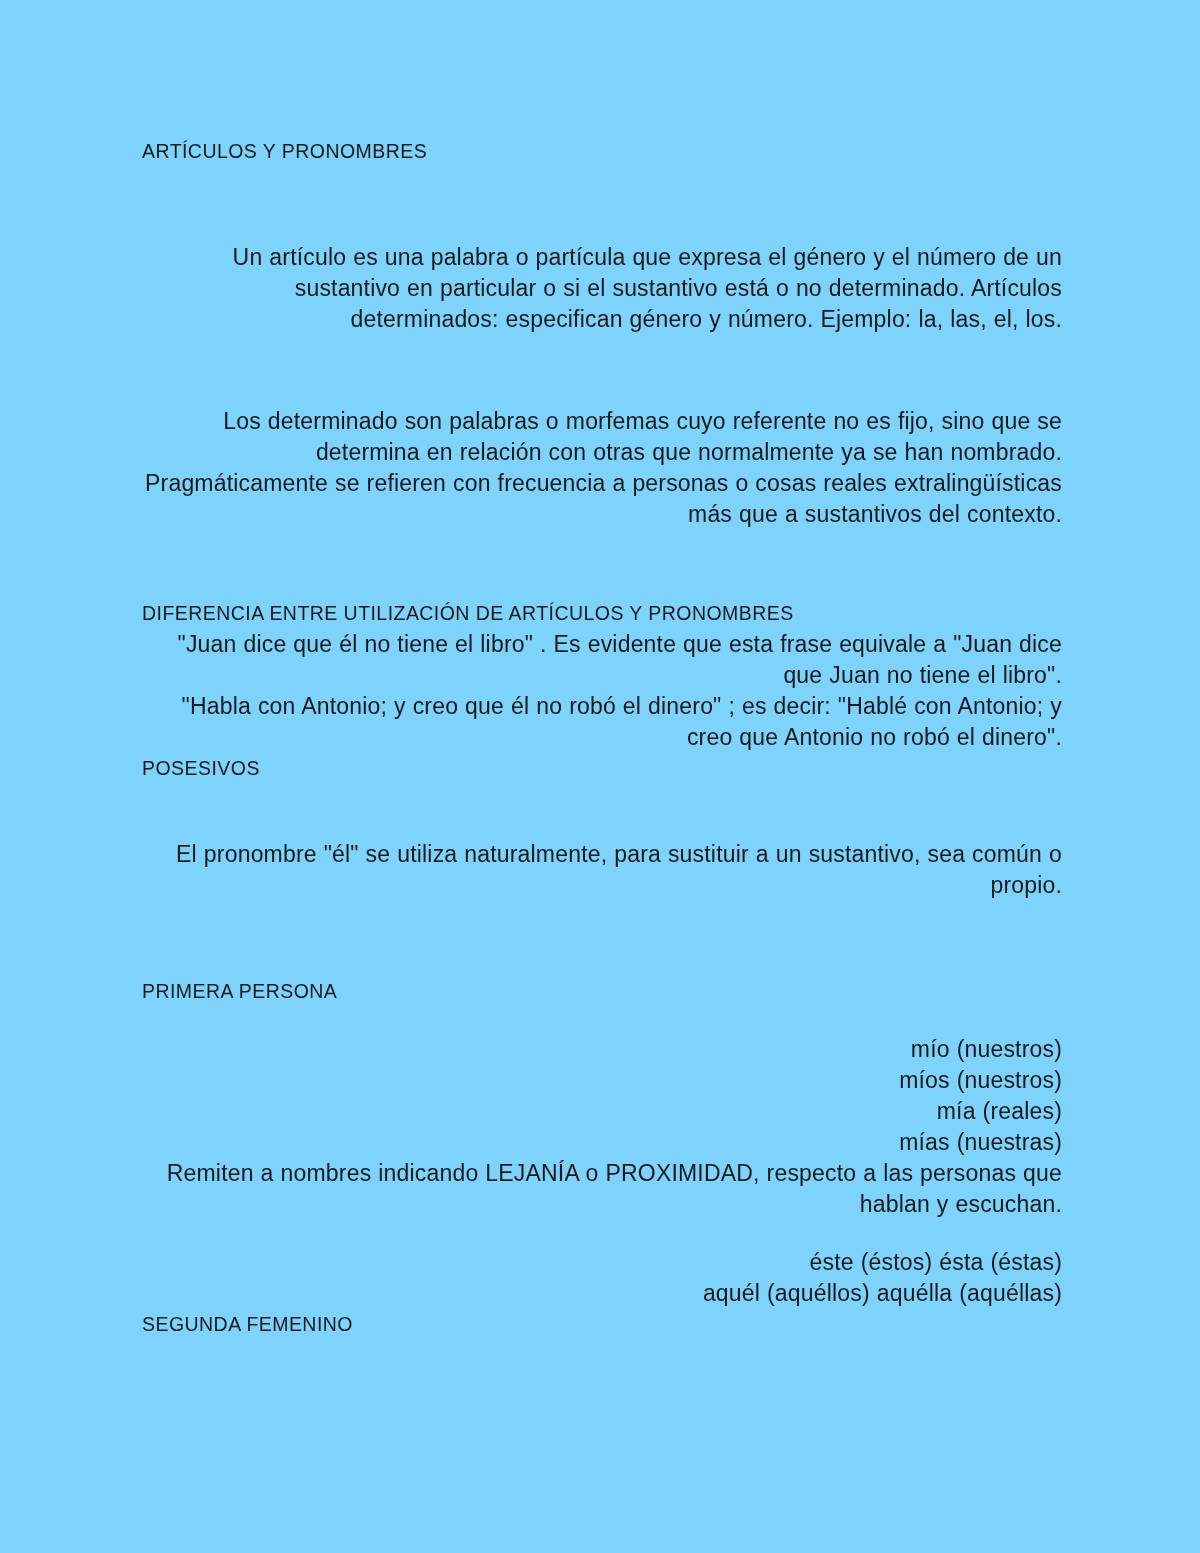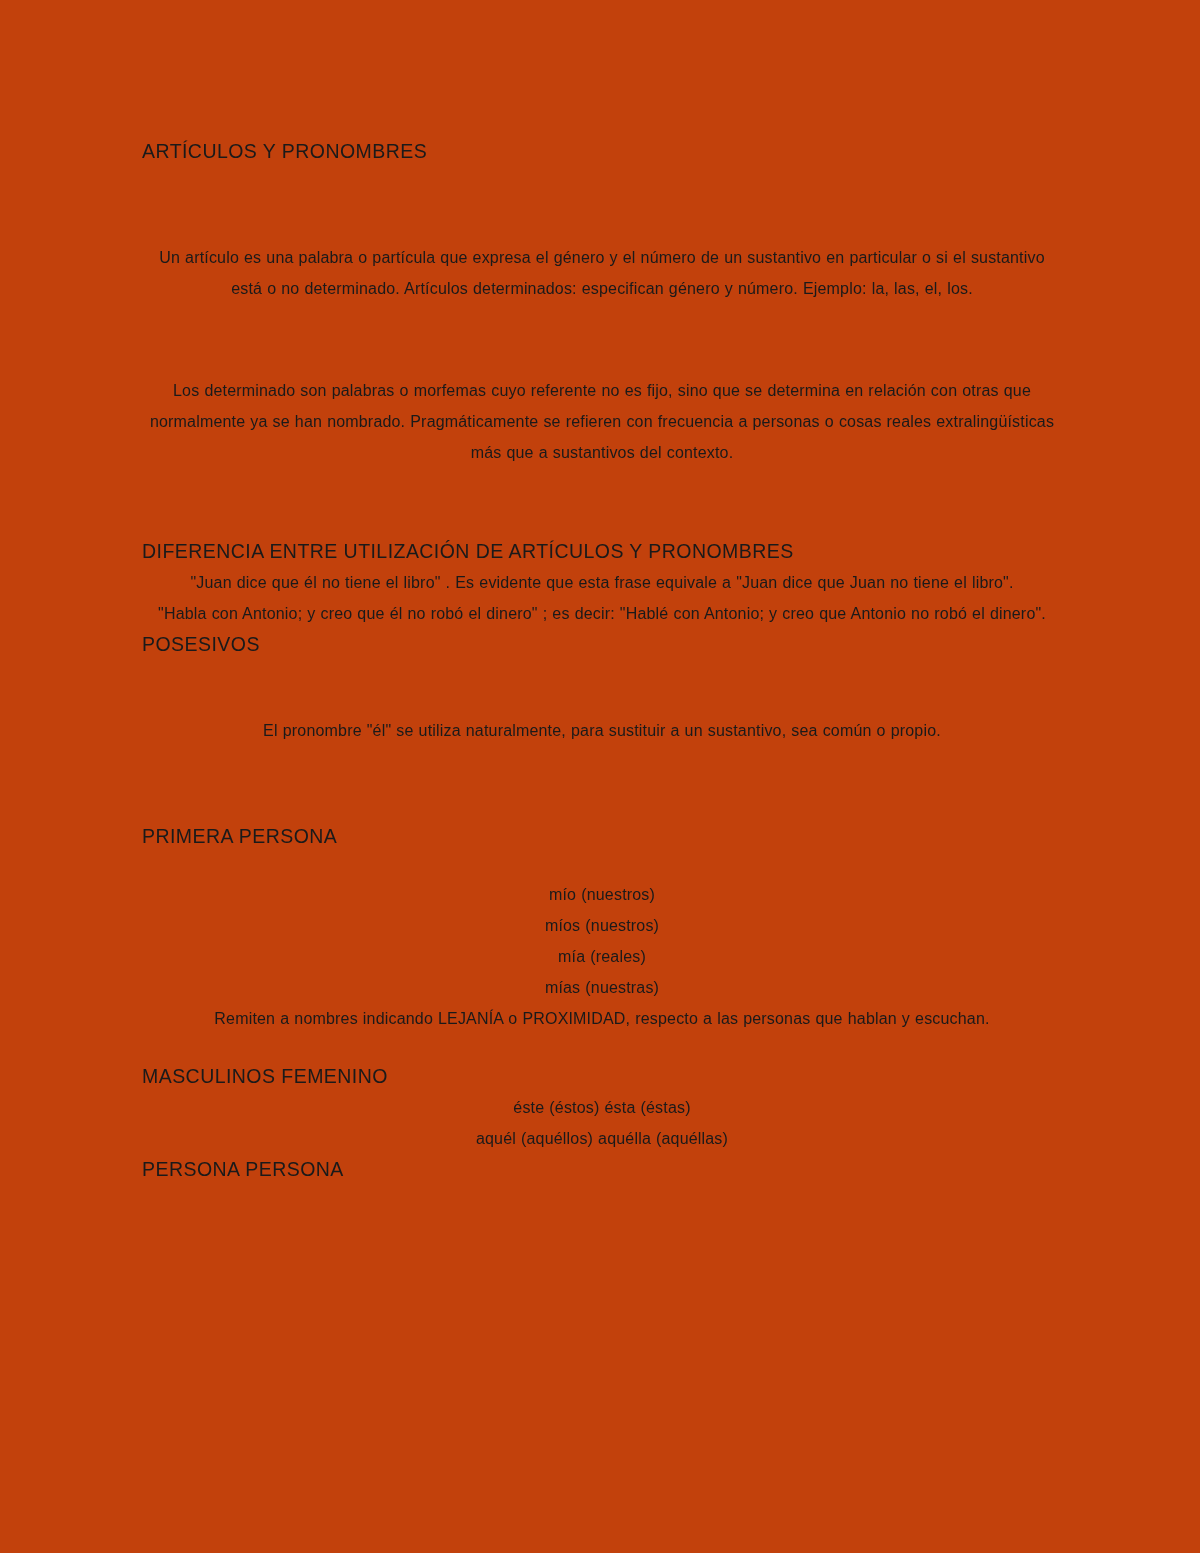--- a/index.html
+++ b/index.html
@@ -27,27 +27,27 @@
   }
   .content {
     position: absolute;
     left: 142px;
     top: 136px;
     width: 920px;
   }
   
   .line,
   .para {
-    font-size: 16px;
+    font-size: 23px;
     line-height: 31px;
     letter-spacing: 0.18px;
     word-spacing: 0.4px;
     margin: 0;
     padding: 0;
-    text-align: center;
+    text-align: right;
     white-space: pre-wrap;
   }
   .heading {
     font-size: 19.5px;
     line-height: 31px;
     letter-spacing: 0.45px;
     margin: 0;
     padding: 0;
     font-weight: 400;
     white-space: pre-wrap;
@@ -59,21 +59,21 @@
   .gap-diff     { height: 68px; }
   .gap-pos      { height: 55px; }
   .gap-demo     { height: 23px; }
   .gap-primera  { height: 52px; }
   .gap-list     { height: 27px; }
   .gap-masc     { height: 27px; }
 </style>
 </head>
 <body style="color: rgb(26, 26, 26);">
 
-<div class="page" style="background: #c2410c;">
+<div class="page" style="background: #7dd3fc;">
   <div class="content">
 
     <h1 class="heading">ARTÍCULOS Y PRONOMBRES</h1>
 
     <div class="block gap-title"></div>
 
     <p class="para">Un artículo es una palabra o partícula que expresa el género y el número de un sustantivo en particular o si el sustantivo está o no determinado. Artículos determinados: especifican género y número. Ejemplo: la, las, el, los.</p>
 
     <div class="block gap-section"></div>
 
@@ -102,21 +102,20 @@
     <div>
       <div class="line">mío (nuestros)</div>
       <div class="line">míos (nuestros)</div>
       <div class="line">mía (reales)</div>
       <div class="line">mías (nuestras)</div>
     </div>
     <p class="para">Remiten a nombres indicando LEJANÍA o PROXIMIDAD, respecto a las personas que hablan y escuchan.</p>
 
     <div class="block gap-masc"></div>
 
-    <h2 class="heading">MASCULINOS FEMENINO</h2>
     <div>
       <div class="line">éste (éstos) ésta (éstas)</div>
       <div class="line">aquél (aquéllos) aquélla (aquéllas)</div>
     </div>
-    <h2 class="heading">PERSONA PERSONA</h2>
+    <h2 class="heading">SEGUNDA FEMENINO</h2>
 
   </div>
 </div>
 
 </body></html>

